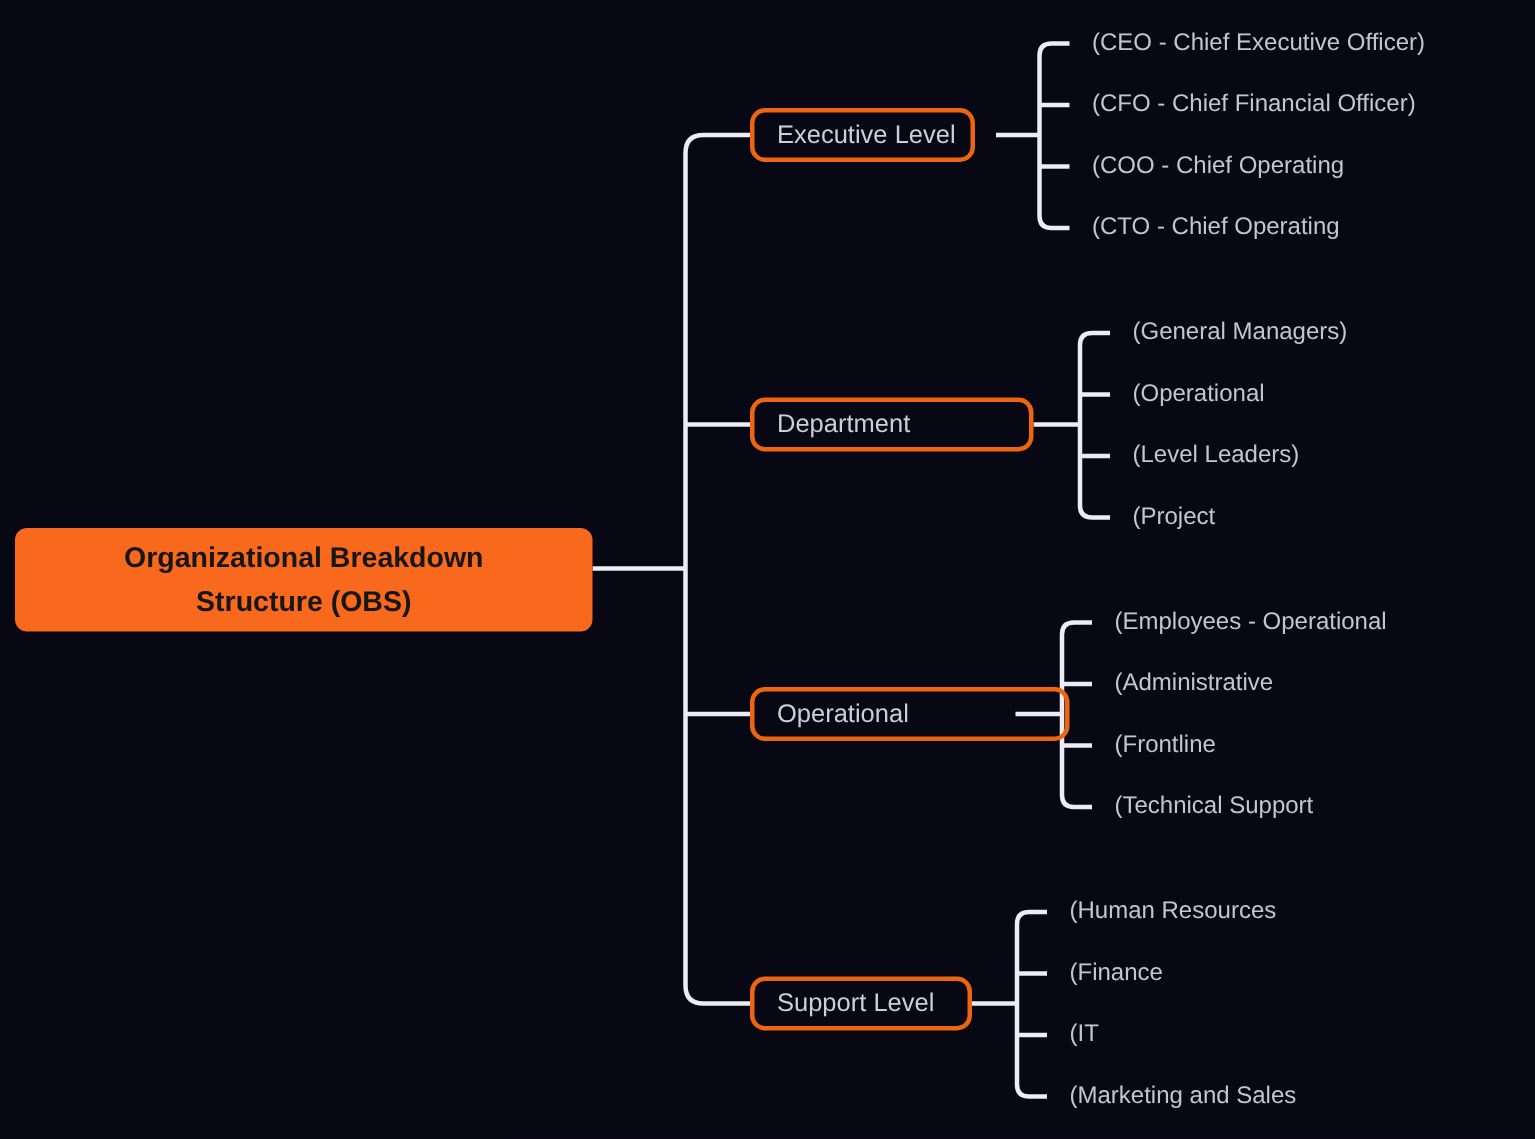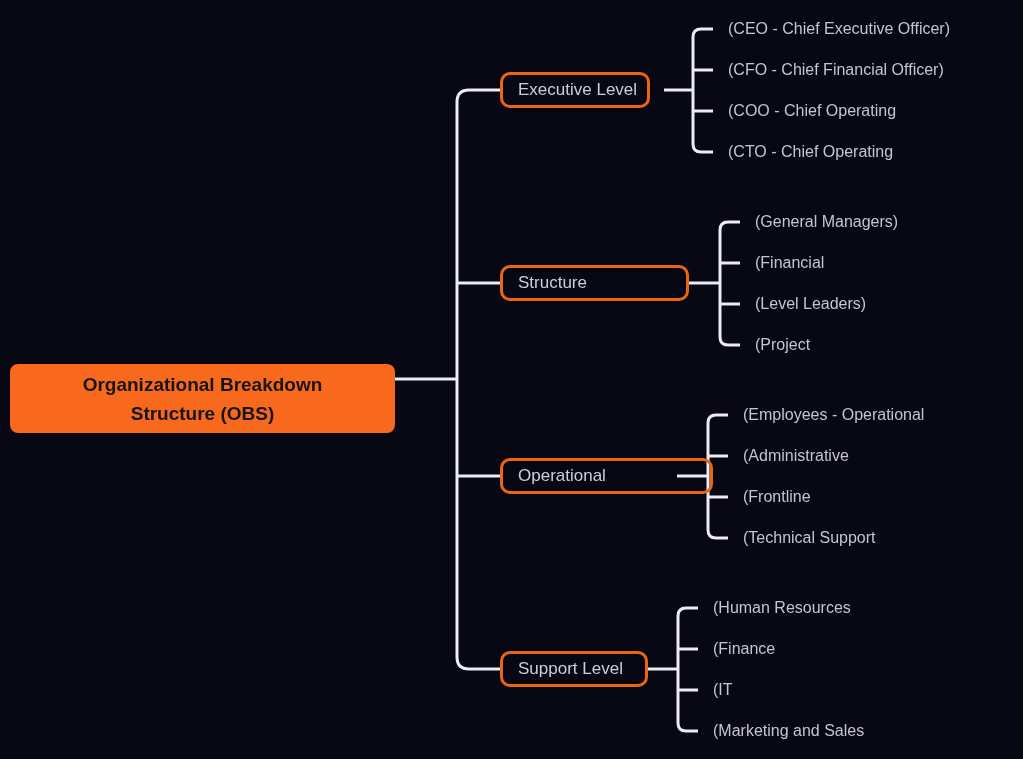--- a/index.html
+++ b/index.html
@@ -19,21 +19,21 @@
     left: 0; top: 0;
     width: 1023px; height: 759px;
   }
   svg.links path {
     fill: none;
     stroke: #ECECF2;
     stroke-width: 3;
   }
   .root-node {
     position: absolute;
-    left: 10px; top: 364px;
+    left: 10px; top: 352px;
     width: 385px; height: 69px;
     background: #F8681D;
     border-radius: 8px;
     display: flex;
     align-items: center;
     justify-content: center;
     box-sizing: border-box;
   }
   .root-node span {
     display: block;
@@ -103,36 +103,36 @@
   </svg>
 
   <div class="root-node">
     <span>Organizational Breakdown Structure (OBS)</span>
   </div>
 
   <div class="branch-node" style="left:500px; top:72px; width:150px;">
     <span>Executive Level</span>
   </div>
   <div class="branch-node" style="left:500px; top:265px; width:189px;">
-    <span>Structure</span>
+    <span>Department</span>
   </div>
   <div class="branch-node" style="left:500px; top:458px; width:213px;">
     <span>Operational</span>
   </div>
   <div class="branch-node" style="left:500px; top:651px; width:148px;">
     <span>Support Level</span>
   </div>
 
   <div class="leaf" style="left:728px; top:18px;">(CEO - Chief Executive Officer)</div>
   <div class="leaf" style="left:728px; top:100px;">(COO - Chief Operating</div>
   <div class="leaf" style="left:728px; top:59px;">(CFO - Chief Financial Officer)</div>
   <div class="leaf" style="left:728px; top:141px;">(CTO - Chief Operating</div>
 
   <div class="leaf" style="left:755px; top:211px;">(General Managers)</div>
-  <div class="leaf" style="left:755px; top:252px;">(Financial</div>
+  <div class="leaf" style="left:755px; top:252px;">(Operational</div>
   <div class="leaf" style="left:755px; top:293px;">(Level Leaders)</div>
   <div class="leaf" style="left:755px; top:334px;">(Project</div>
 
   <div class="leaf" style="left:743px; top:404px;">(Employees - Operational</div>
   <div class="leaf" style="left:743px; top:445px;">(Administrative</div>
   <div class="leaf" style="left:743px; top:486px;">(Frontline</div>
   <div class="leaf" style="left:743px; top:527px;">(Technical Support</div>
 
   <div class="leaf" style="left:713px; top:597px;">(Human Resources</div>
   <div class="leaf" style="left:713px; top:638px;">(Finance</div>

